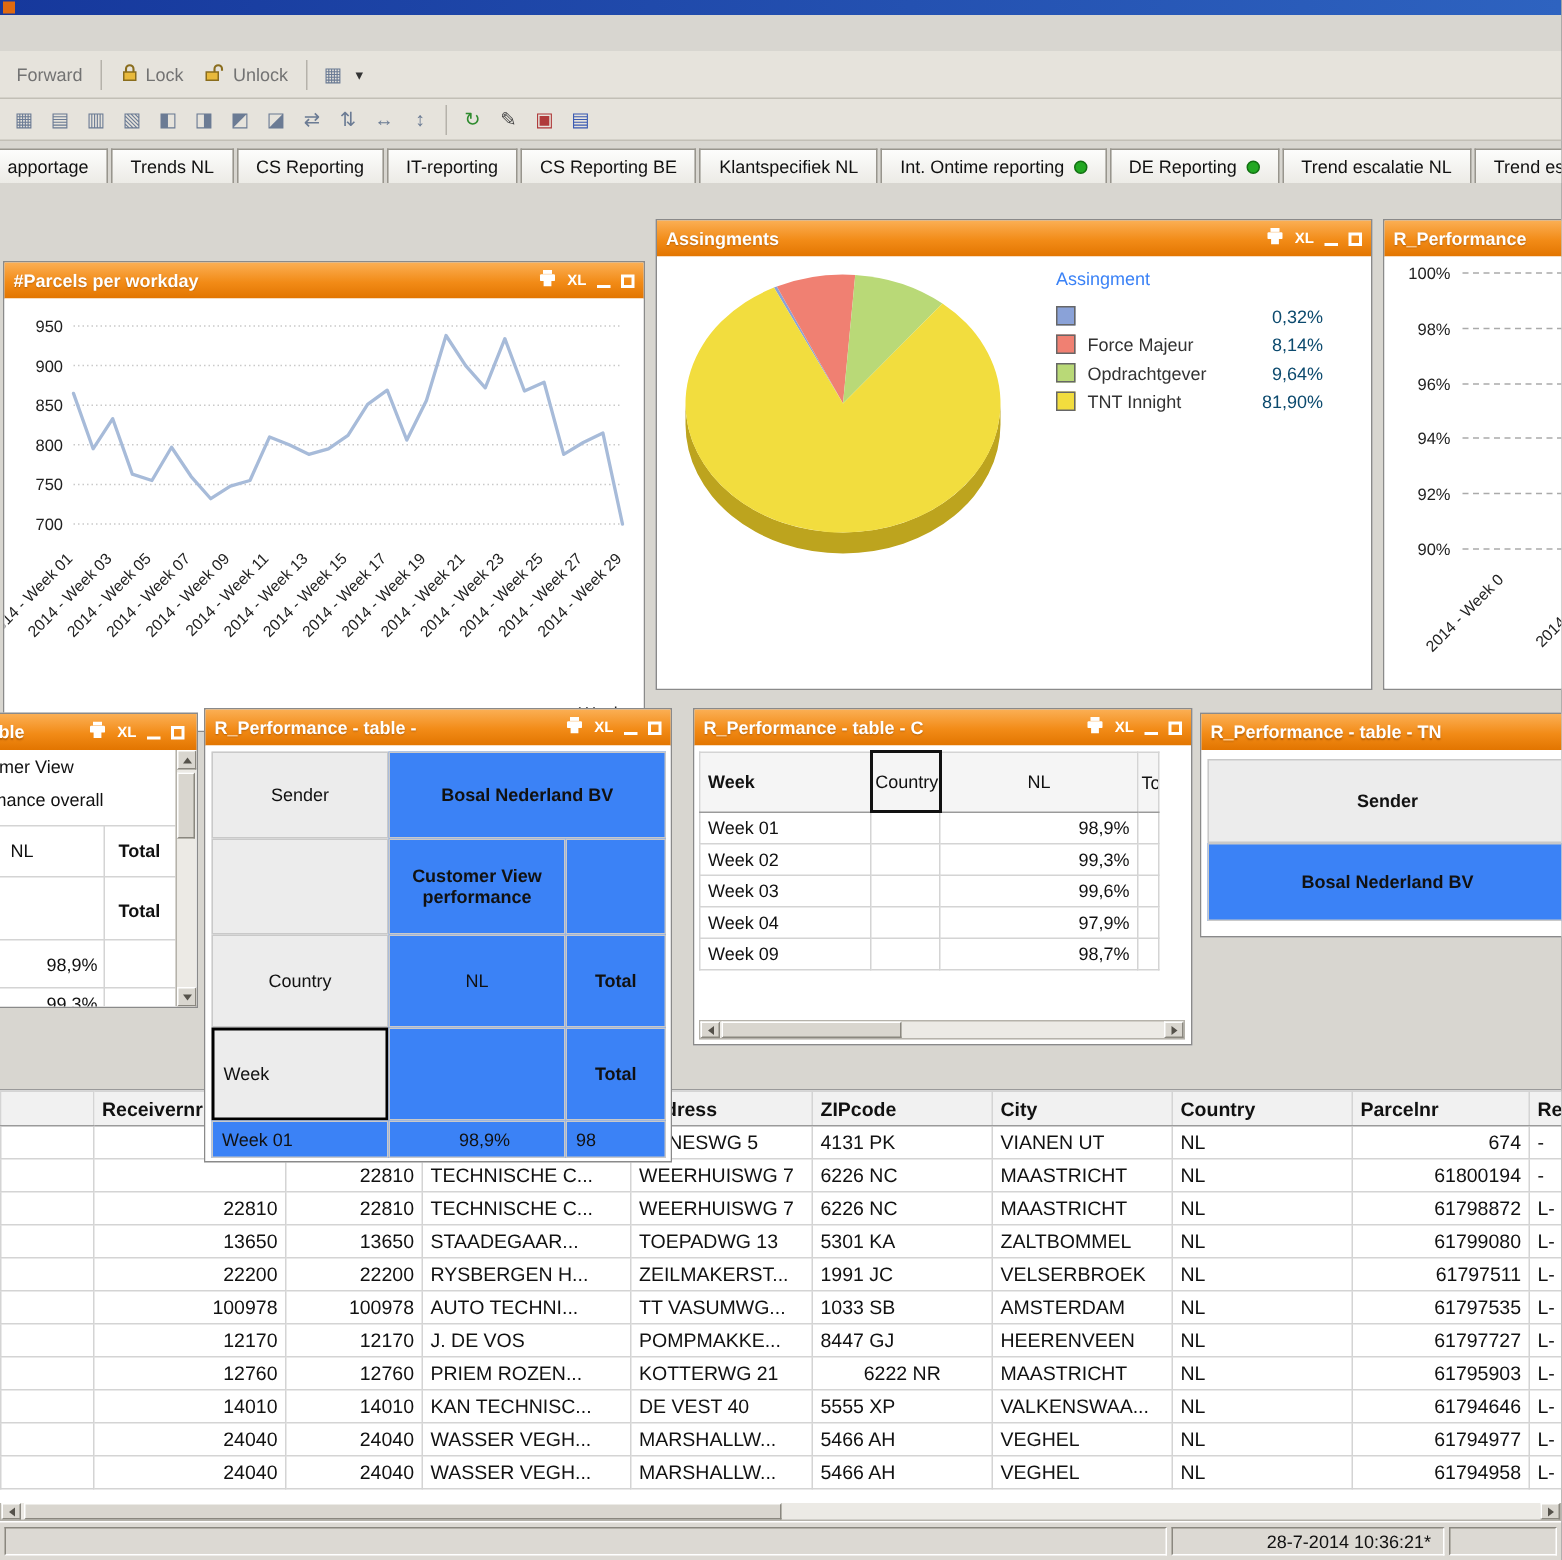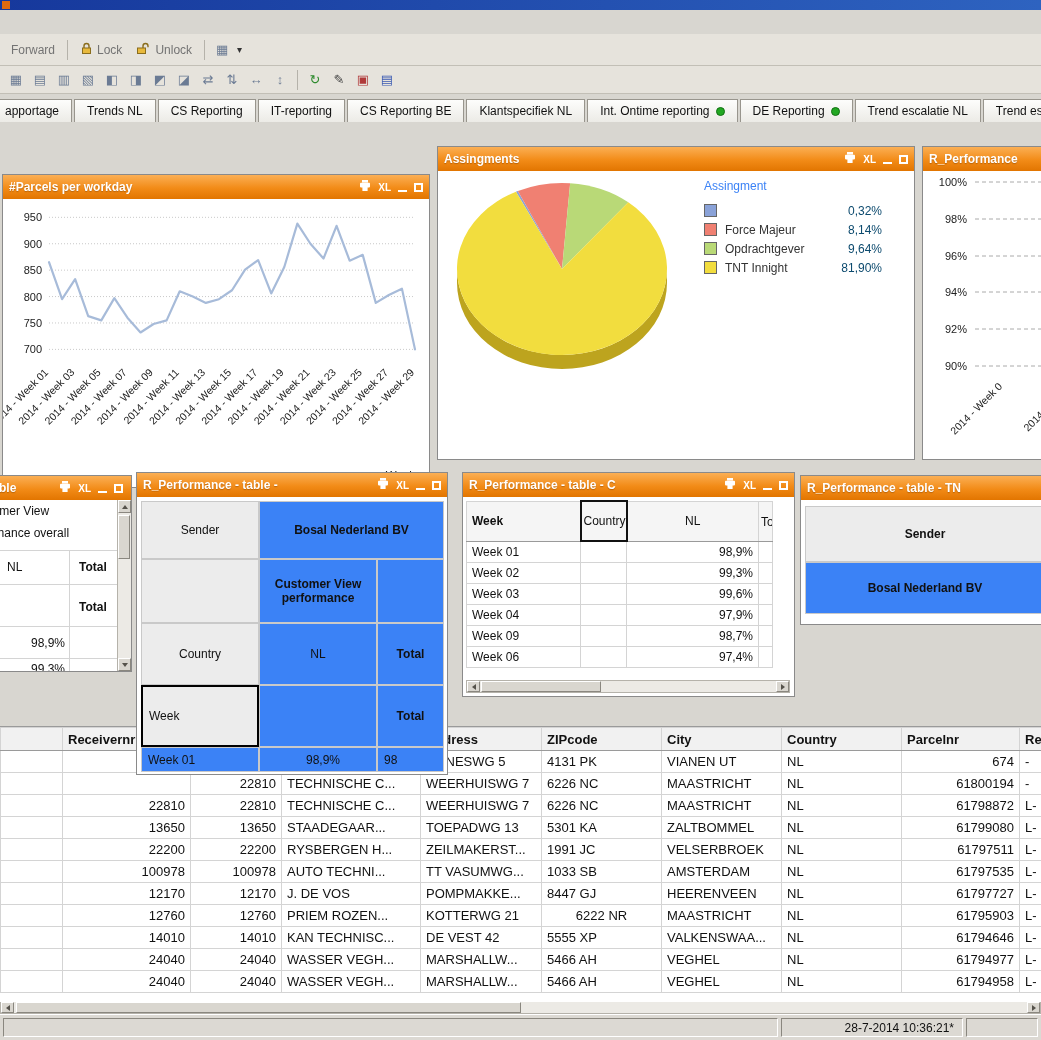--- a/index.html
+++ b/index.html
@@ -313,21 +313,21 @@
             <td style="text-align: left;">MAASTRICHT</td>
             <td style="text-align: left;">NL</td>
             <td style="text-align: right;">61795903</td>
             <td style="text-align: left;">L-</td>
           </tr>
           <tr>
             <td style="text-align: left;"></td>
             <td style="text-align: right;">14010</td>
             <td style="text-align: right;">14010</td>
             <td style="text-align: left;">KAN TECHNISC...</td>
-            <td style="text-align: left;">DE VEST 42</td>
+            <td style="text-align: left;">DE VEST 40</td>
             <td style="text-align: left;">5555 XP</td>
             <td style="text-align: left;">VALKENSWAA...</td>
             <td style="text-align: left;">NL</td>
             <td style="text-align: right;">61794646</td>
             <td style="text-align: left;">L-</td>
           </tr>
           <tr>
             <td style="text-align: left;"></td>
             <td style="text-align: right;">24040</td>
             <td style="text-align: right;">24040</td>
@@ -616,26 +616,20 @@
               <td style="text-align: left;"></td>
               <td style="text-align: right;">97,9%</td>
               <td style="text-align: left;"></td>
             </tr>
             <tr>
               <td style="text-align: left;">Week 09</td>
               <td style="text-align: left;"></td>
               <td style="text-align: right;">98,7%</td>
               <td style="text-align: left;"></td>
             </tr>
-            <tr>
-              <td style="text-align: left;">Week 06</td>
-              <td style="text-align: left;"></td>
-              <td style="text-align: right;">97,4%</td>
-              <td style="text-align: left;"></td>
-            </tr>
           </tbody>
         </table>
       <div class="sbh" style="left:3px;top:183px;width:324px;">
         <div class="sbtn">
             <span class="tri-left"></span>
           </div>
         <div class="strack">
             <div class="thumb" style="left:1px;top:0;height:11px;width:120px;"></div>
           </div>
         <div class="sbtn">

